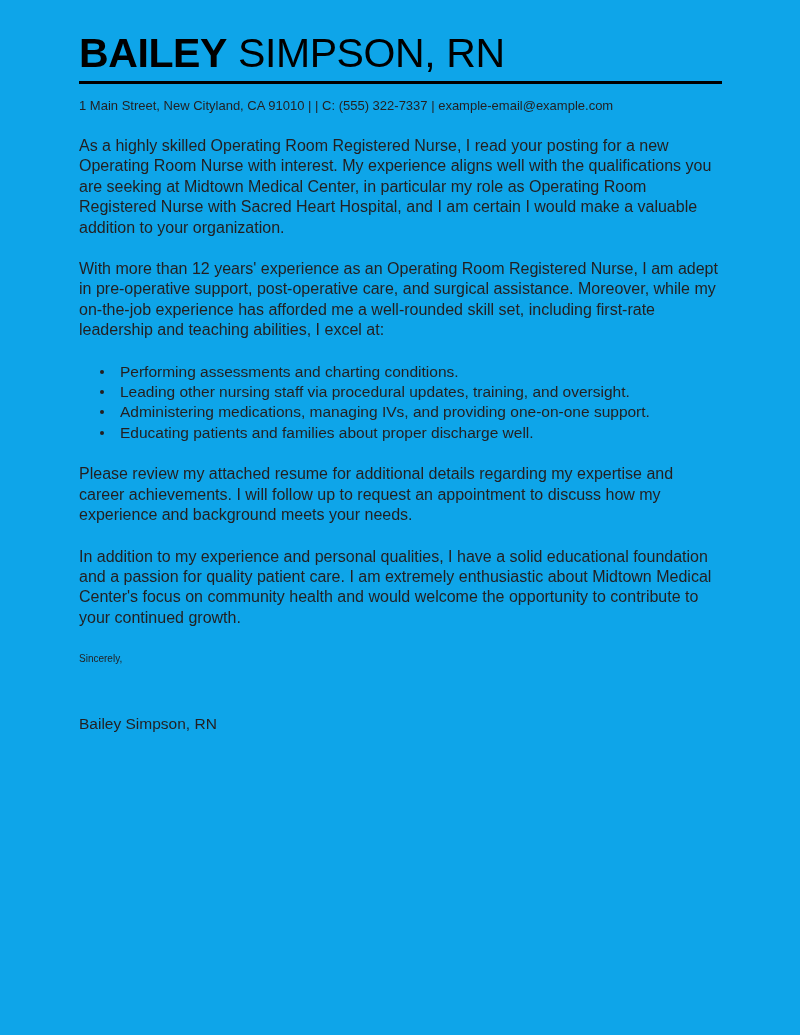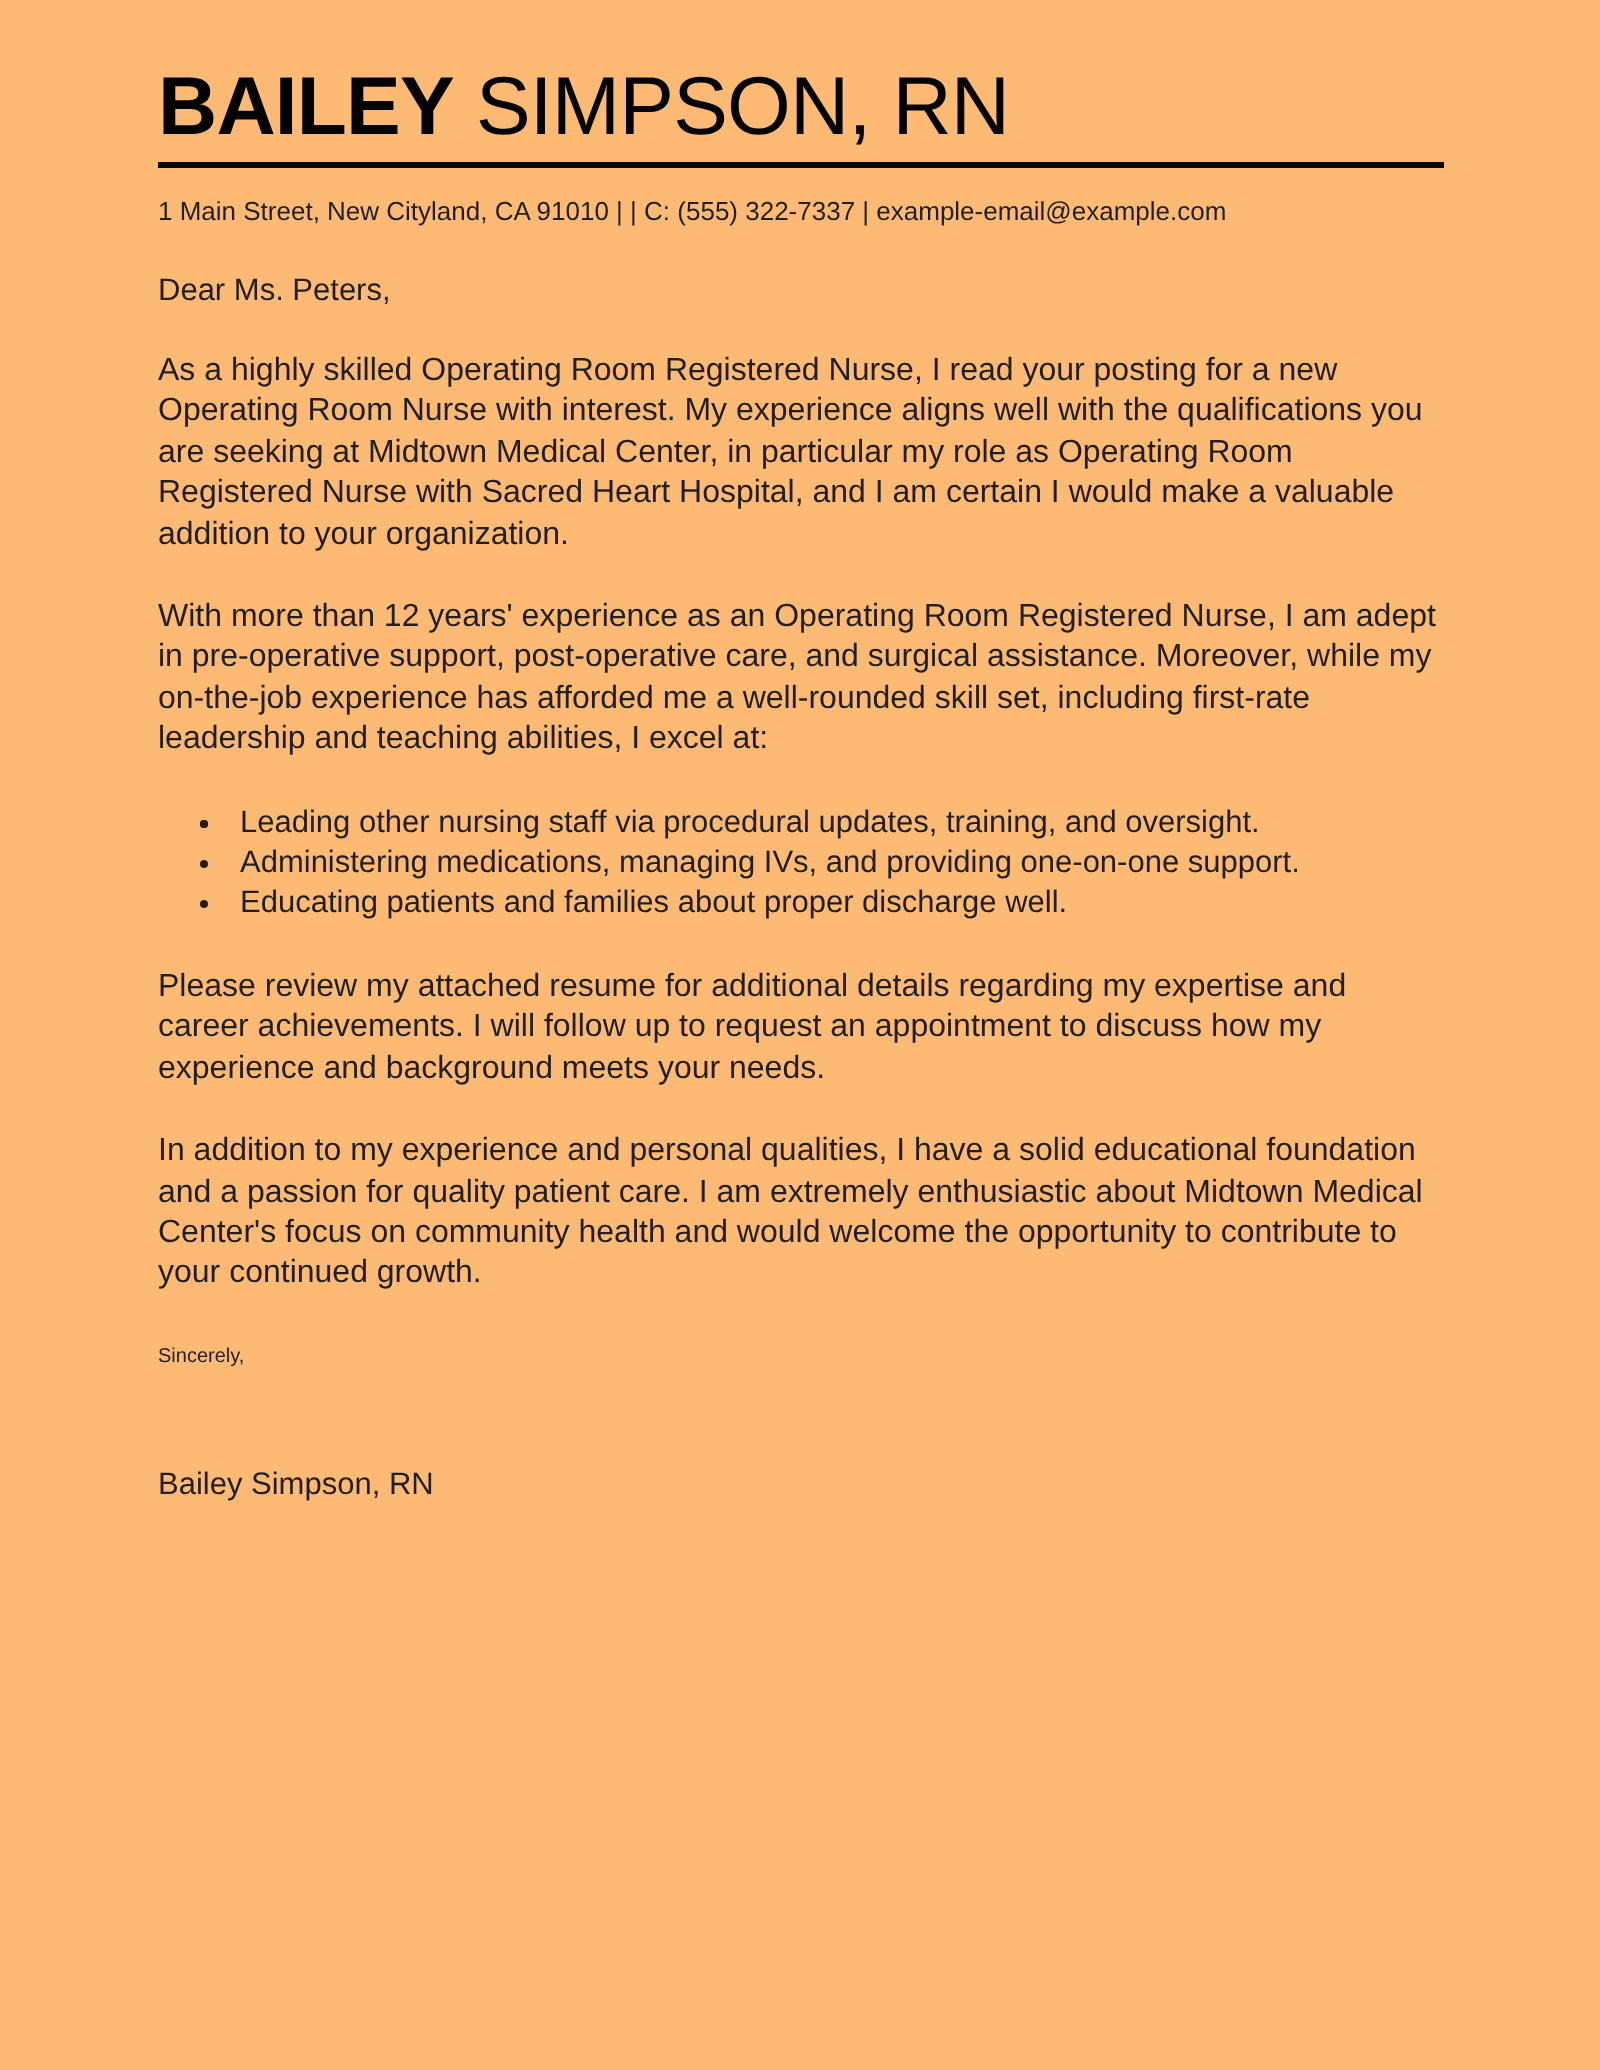--- a/index.html
+++ b/index.html
@@ -9,21 +9,21 @@
     background: #ffffff;
   }
   body {
     font-family: "Liberation Sans", sans-serif;
     color: #231f20;
   }
   .page {
     position: relative;
     width: 800px;
     height: 1035px;
-    background: #fdba74;
+    background: #0ea5e9;
     overflow: hidden;
     box-sizing: border-box;
   }
   .sheet {
     position: absolute;
     left: 79px;
     top: 0;
     width: 643px;
   }
 
@@ -119,29 +119,29 @@
   <div class="sheet">
 
     <div class="letterhead">
       <div class="name-line"><span class="name-first">BAILEY</span><span class="name-rest"> SIMPSON, RN</span></div>
       <div class="rule"></div>
       <div class="contact">1 Main Street, New Cityland, CA 91010 |  | C: (555) 322-7337 | example-email@example.com</div>
     </div>
 
     <div class="body-block">
 
-      <p class="salutation">Dear Ms. Peters,</p>
 
       <p class="para">As a highly skilled Operating Room Registered Nurse, I read your posting for a new Operating Room Nurse with interest. My experience aligns well with the qualifications you are seeking at Midtown Medical Center, in particular my role as Operating Room Registered Nurse with Sacred Heart Hospital, and I am certain I would make a valuable addition to your organization.</p>
 
       <p class="para">With more than 12 years' experience as an Operating Room Registered Nurse, I am adept in pre-operative support, post-operative care, and surgical assistance. Moreover, while my on-the-job experience has afforded me a well-rounded skill set, including first-rate leadership and teaching abilities, I excel at:</p>
 
       <ul class="bullets">
         <li>
           <span class="dot"></span>
+          <span>Performing assessments and charting conditions.</span>
         </li>
         <li>
           <span class="dot"></span>
           <span>Leading other nursing staff via procedural updates, training, and oversight.</span>
         </li>
         <li>
           <span class="dot"></span>
           <span>Administering medications, managing IVs, and providing one-on-one support.</span>
         </li>
         <li>

